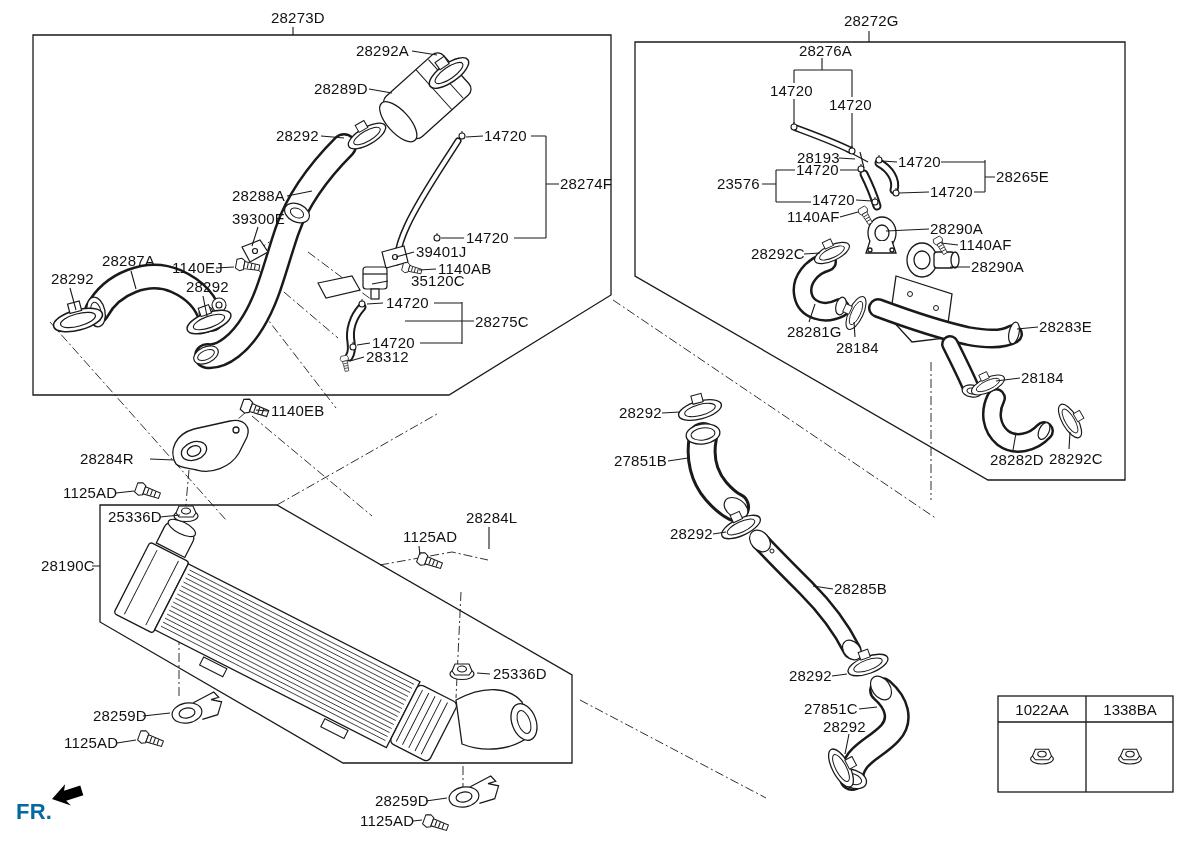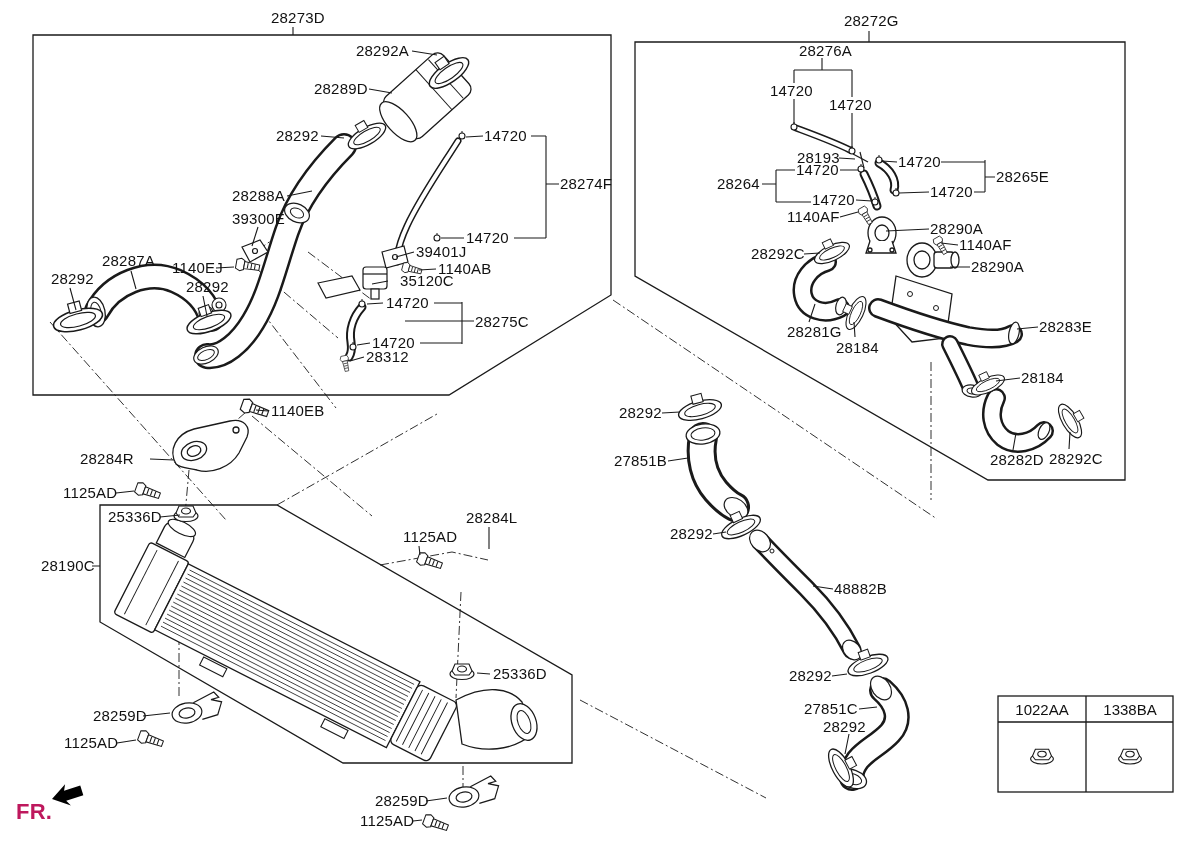--- a/index.html
+++ b/index.html
@@ -2,21 +2,21 @@
 <html><head>
 <meta charset="utf-8">
 <style>
   html,body{margin:0;padding:0;background:#fff;}
   .stage{position:relative;width:1197px;height:848px;background:#ffffff;overflow:hidden;
          font-family:"Liberation Sans",sans-serif;}
   .stage svg{position:absolute;left:0;top:0;}
   .lbl{position:absolute;font:15px/16px "Liberation Sans",sans-serif;color:#111;
        white-space:nowrap;letter-spacing:.2px;}
   .lbl.bg{background:#fff;padding:0 1px;}
-  .lbl-fr{font:bold 22px/22px "Liberation Sans",sans-serif;color:#be185d;}
+  .lbl-fr{font:bold 22px/22px "Liberation Sans",sans-serif;color:#0369a1;}
   .tcell{position:absolute;width:88px;text-align:center;font:15px/16px "Liberation Sans",sans-serif;color:#111;}
 </style>
 </head>
 <body>
 
 <div class="stage">
 
 <svg width="1197" height="848" viewBox="0 0 1197 848">
   <defs>
     <g id="clamp">
@@ -298,21 +298,21 @@
   <div class="lbl" style="left:356px;top:43px">28292A</div>
   <div class="lbl" style="left:314px;top:81px">28289D</div>
   <div class="lbl" style="left:276px;top:128px">28292</div>
   <div class="lbl" style="left:484px;top:128px">14720</div>
   <div class="lbl" style="left:560px;top:176px">28274F</div>
   <div class="lbl" style="left:232px;top:188px">28288A</div>
   <div class="lbl" style="left:232px;top:211px">39300E</div>
   <div class="lbl" style="left:466px;top:230px">14720</div>
   <div class="lbl" style="left:416px;top:244px">39401J</div>
   <div class="lbl" style="left:438px;top:261px">1140AB</div>
-  <div class="lbl" style="left:400px;top:273px">35120C</div>
+  <div class="lbl" style="left:411px;top:273px">35120C</div>
   <div class="lbl" style="left:386px;top:295px">14720</div>
   <div class="lbl" style="left:475px;top:314px">28275C</div>
   <div class="lbl" style="left:372px;top:335px">14720</div>
   <div class="lbl" style="left:366px;top:349px">28312</div>
   <div class="lbl" style="left:102px;top:253px">28287A</div>
   <div class="lbl" style="left:172px;top:260px">1140EJ</div>
   <div class="lbl" style="left:51px;top:271px">28292</div>
   <div class="lbl" style="left:186px;top:279px">28292</div>
   <div class="lbl" style="left:271px;top:403px">1140EB</div>
   <div class="lbl" style="left:80px;top:451px">28284R</div>
@@ -326,38 +326,38 @@
   <div class="lbl" style="left:64px;top:735px">1125AD</div>
   <div class="lbl" style="left:375px;top:793px">28259D</div>
   <div class="lbl" style="left:360px;top:813px">1125AD</div>
   <div class="lbl lbl-fr" style="left:16px;top:801px">FR.</div>
   <div class="lbl" style="left:799px;top:43px">28276A</div>
   <div class="lbl bg" style="left:769px;top:83px">14720</div>
   <div class="lbl bg" style="left:828px;top:97px">14720</div>
   <div class="lbl" style="left:797px;top:150px">28193</div>
   <div class="lbl" style="left:898px;top:154px">14720</div>
   <div class="lbl" style="left:796px;top:162px">14720</div>
-  <div class="lbl" style="left:717px;top:176px">28264</div>
+  <div class="lbl" style="left:717px;top:176px">23576</div>
   <div class="lbl" style="left:996px;top:169px">28265E</div>
   <div class="lbl" style="left:930px;top:184px">14720</div>
   <div class="lbl" style="left:812px;top:192px">14720</div>
   <div class="lbl" style="left:787px;top:209px">1140AF</div>
   <div class="lbl" style="left:930px;top:221px">28290A</div>
   <div class="lbl" style="left:959px;top:237px">1140AF</div>
   <div class="lbl" style="left:751px;top:246px">28292C</div>
   <div class="lbl" style="left:971px;top:259px">28290A</div>
   <div class="lbl" style="left:787px;top:324px">28281G</div>
   <div class="lbl" style="left:836px;top:340px">28184</div>
   <div class="lbl" style="left:1039px;top:319px">28283E</div>
   <div class="lbl" style="left:1021px;top:370px">28184</div>
   <div class="lbl" style="left:990px;top:452px">28282D</div>
   <div class="lbl" style="left:1049px;top:451px">28292C</div>
   <div class="lbl" style="left:619px;top:405px">28292</div>
   <div class="lbl" style="left:614px;top:453px">27851B</div>
   <div class="lbl" style="left:670px;top:526px">28292</div>
-  <div class="lbl" style="left:834px;top:581px">48882B</div>
+  <div class="lbl" style="left:834px;top:581px">28285B</div>
   <div class="lbl" style="left:789px;top:668px">28292</div>
   <div class="lbl" style="left:804px;top:701px">27851C</div>
   <div class="lbl" style="left:823px;top:719px">28292</div>
 
   <div class="tcell" style="left:998px;top:702px">1022AA</div>
   <div class="tcell" style="left:1086px;top:702px">1338BA</div>
 </div>
 
 </body></html>

